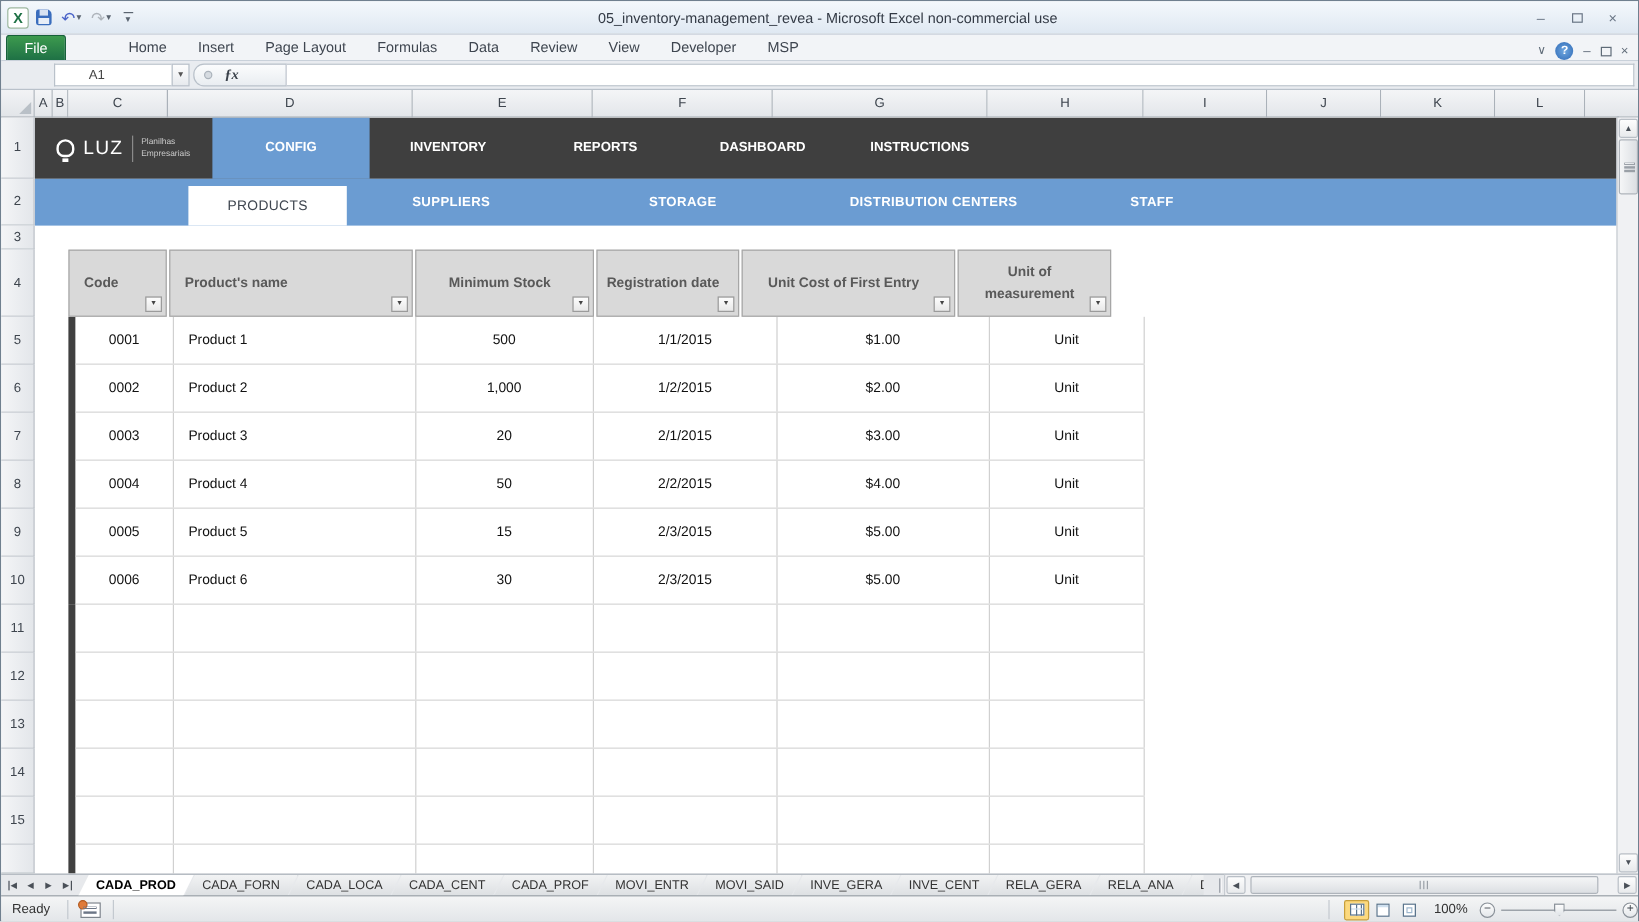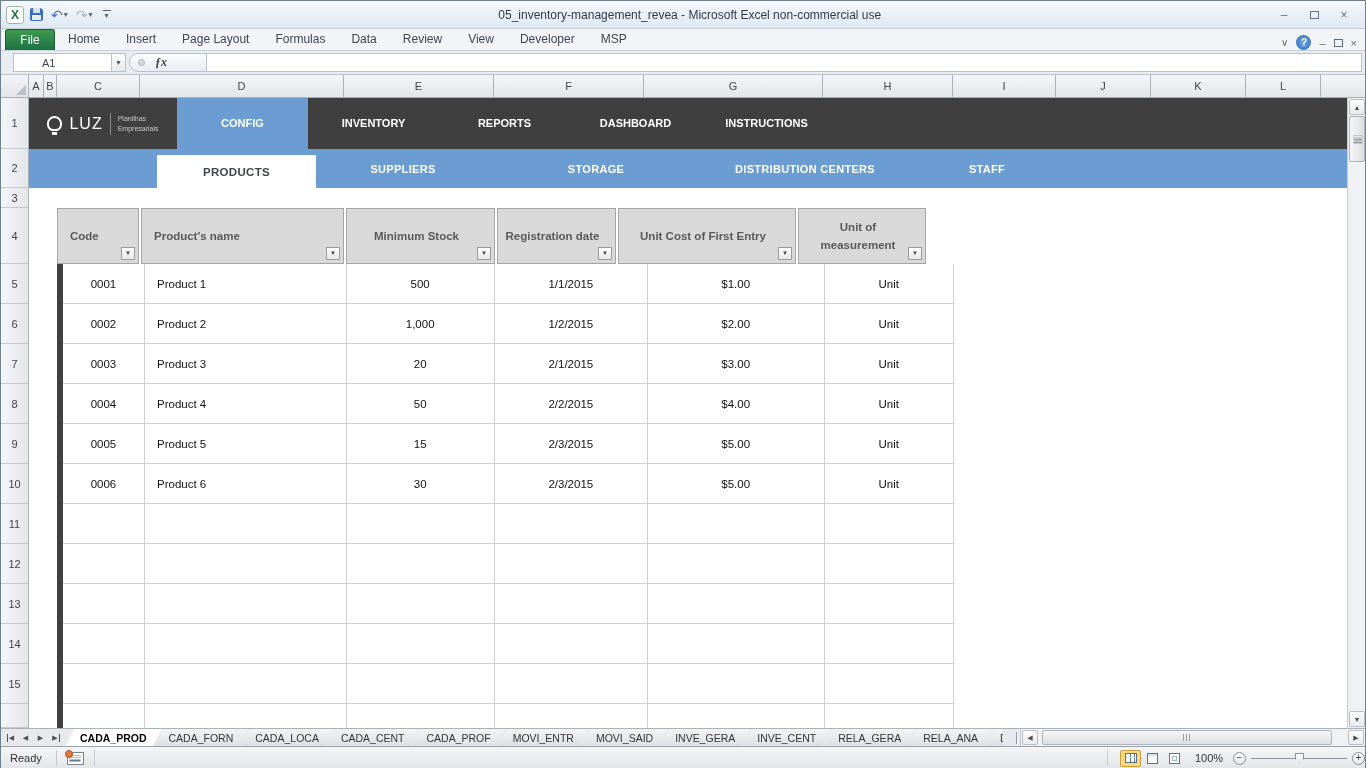--- a/index.html
+++ b/index.html
@@ -27,40 +27,40 @@
   .dd-arrow { font-size:8px; color:#5a6470; margin-left:1px; }
   .qat-dd { font-size:8px; color:#5a6470; border-top:1px solid #5a6470; margin-left:4px; padding:0 2px; }
   #window-title { flex:1; text-align:center; font-size:12px; color:#333a45; }
   .win-btns { display:flex; padding-right:6px; }
   .win-btn { width:30px; height:18px; display:flex; align-items:center; justify-content:center;
     color:#6a7686; font-size:12px; border-radius:3px; }
   .box-glyph { width:9px; height:8px; border:1px solid #6a7686; display:inline-block; }
 
   
   #ribbonrow { position:absolute; top:28px; left:0; width:100%; height:22px;
-    background:#f2f4f7; border-bottom:1px solid #c9d1da; display:flex; align-items:flex-end; }
+    background:#f2f4f7; border-bottom:1px solid #c9d1da; display:flex; align-items:flex-end;gap:39px; }
   .file-tab { width:50px; height:21px; margin-left:4px;
     background:linear-gradient(#3d9a4e,#1e7145); color:#fff; font-size:12px;
     display:flex; align-items:center; justify-content:center;
     border:1px solid #17603a; border-bottom:none; border-radius:3px 3px 0 0; }
   .ribbon-tabs { display:flex; height:22px; align-items:center; }
   .ribbon-tab { padding:0 13px; font-size:12px; color:#3f4650; }
   .ribbon-right { margin-left:auto; display:flex; align-items:center; gap:8px; padding-right:8px; }
   .chev-icon { font-size:10px; color:#5f6b78; }
   .help-icon { width:15px; height:15px; border-radius:50%; background:radial-gradient(#6fa7e0,#2e69b5);
     color:#fff; font-size:10px; font-weight:bold; display:flex; align-items:center; justify-content:center; }
   .wb-btn { color:#5f6b78; font-size:11px; display:flex; align-items:center; }
   .restore-glyph { position:relative; width:9px; height:8px; border:1px solid #5f6b78; background:#f2f4f7; }
   .restore-glyph:before { content:""; position:absolute; top:-3px; left:2px; width:9px; height:8px;
     border:1px solid #5f6b78; z-index:-1; }
 
   
   #formularow { position:absolute; top:50px; left:0; width:100%; height:24px;
     background:#e9ecf0; border-bottom:1px solid #b9c1ca; display:flex; align-items:center; }
-  .name-box { margin-left:12px; width:98px; height:19px; background:#fff;
+  .name-box { margin-left:44px; width:98px; height:19px; background:#fff;
     border:1px solid #b9c1ca; border-right:none; font-size:11px; color:#444;
     display:flex; align-items:center; padding-left:28px; }
   .name-dd { width:15px; height:19px; background:linear-gradient(#fdfdfd,#e7eaee);
     border:1px solid #b9c1ca; display:flex; align-items:center; justify-content:center;
     font-size:7px; color:#555; }
   .fx-pill { margin-left:3px; height:19px; width:78px; background:linear-gradient(#fbfcfd,#e9edf1);
     border:1px solid #b9c1ca; border-radius:9px 0 0 9px; display:flex; align-items:center; gap:10px; padding-left:8px; }
   .circle-dot { width:7px; height:7px; border-radius:50%; background:#d6dbe1; border:1px solid #aab2bb; }
   .fx-label { font-family:"Liberation Serif","DejaVu Serif",serif; font-style:italic;
     font-size:12px; color:#3c434c; font-weight:bold; }
@@ -103,22 +103,22 @@
   .brand-tag { display:flex; flex-direction:column; font-size:7px; color:#c9c9c9; line-height:1.3; }
   .nav-item { width:131px; height:51px; display:flex; align-items:center; justify-content:center;
     text-align:center; color:#fff; font-weight:bold; font-size:11px; line-height:1.4; padding:0 8px; }
   .nav-item.wide { width:134px; }
   .nav-item.active { background:#6b9cd2; }
 
   
   .blue-nav { position:absolute; top:51px; left:0; width:1320px; height:39px;
     background:#6b9cd2; display:flex; }
   .sub-spacer { width:128px; }
-  .sub-tab-active { width:159px; height:33px; margin-top:6px; background:#fff;
-    color:#3f4650; font-weight:bold; font-size:11.5px; letter-spacing:.3px;
+  .sub-tab-active { width:132px; height:33px; margin-top:6px; background:#fff;
+    color:#3f4650; font-weight:normal; font-size:11.5px; letter-spacing:.3px;
     display:flex; align-items:center; justify-content:center; }
   .sub-item { height:39px; display:flex; align-items:center; justify-content:center;
     color:#fff; font-weight:bold; font-size:11px; letter-spacing:.3px; }
   .sw-1{width:174px}.sw-2{width:212px}.sw-3{width:206px}.sw-4{width:158px}
 
   
   #table { position:absolute; left:28px; top:110px; width:897px; }
   .t-head { display:flex; gap:2px; background:#fff; }
   .th-cell { position:relative; height:56px; background:#d9d9d9; border:1px solid #a6a6a6;
     display:flex; align-items:center; justify-content:center; text-align:center;

